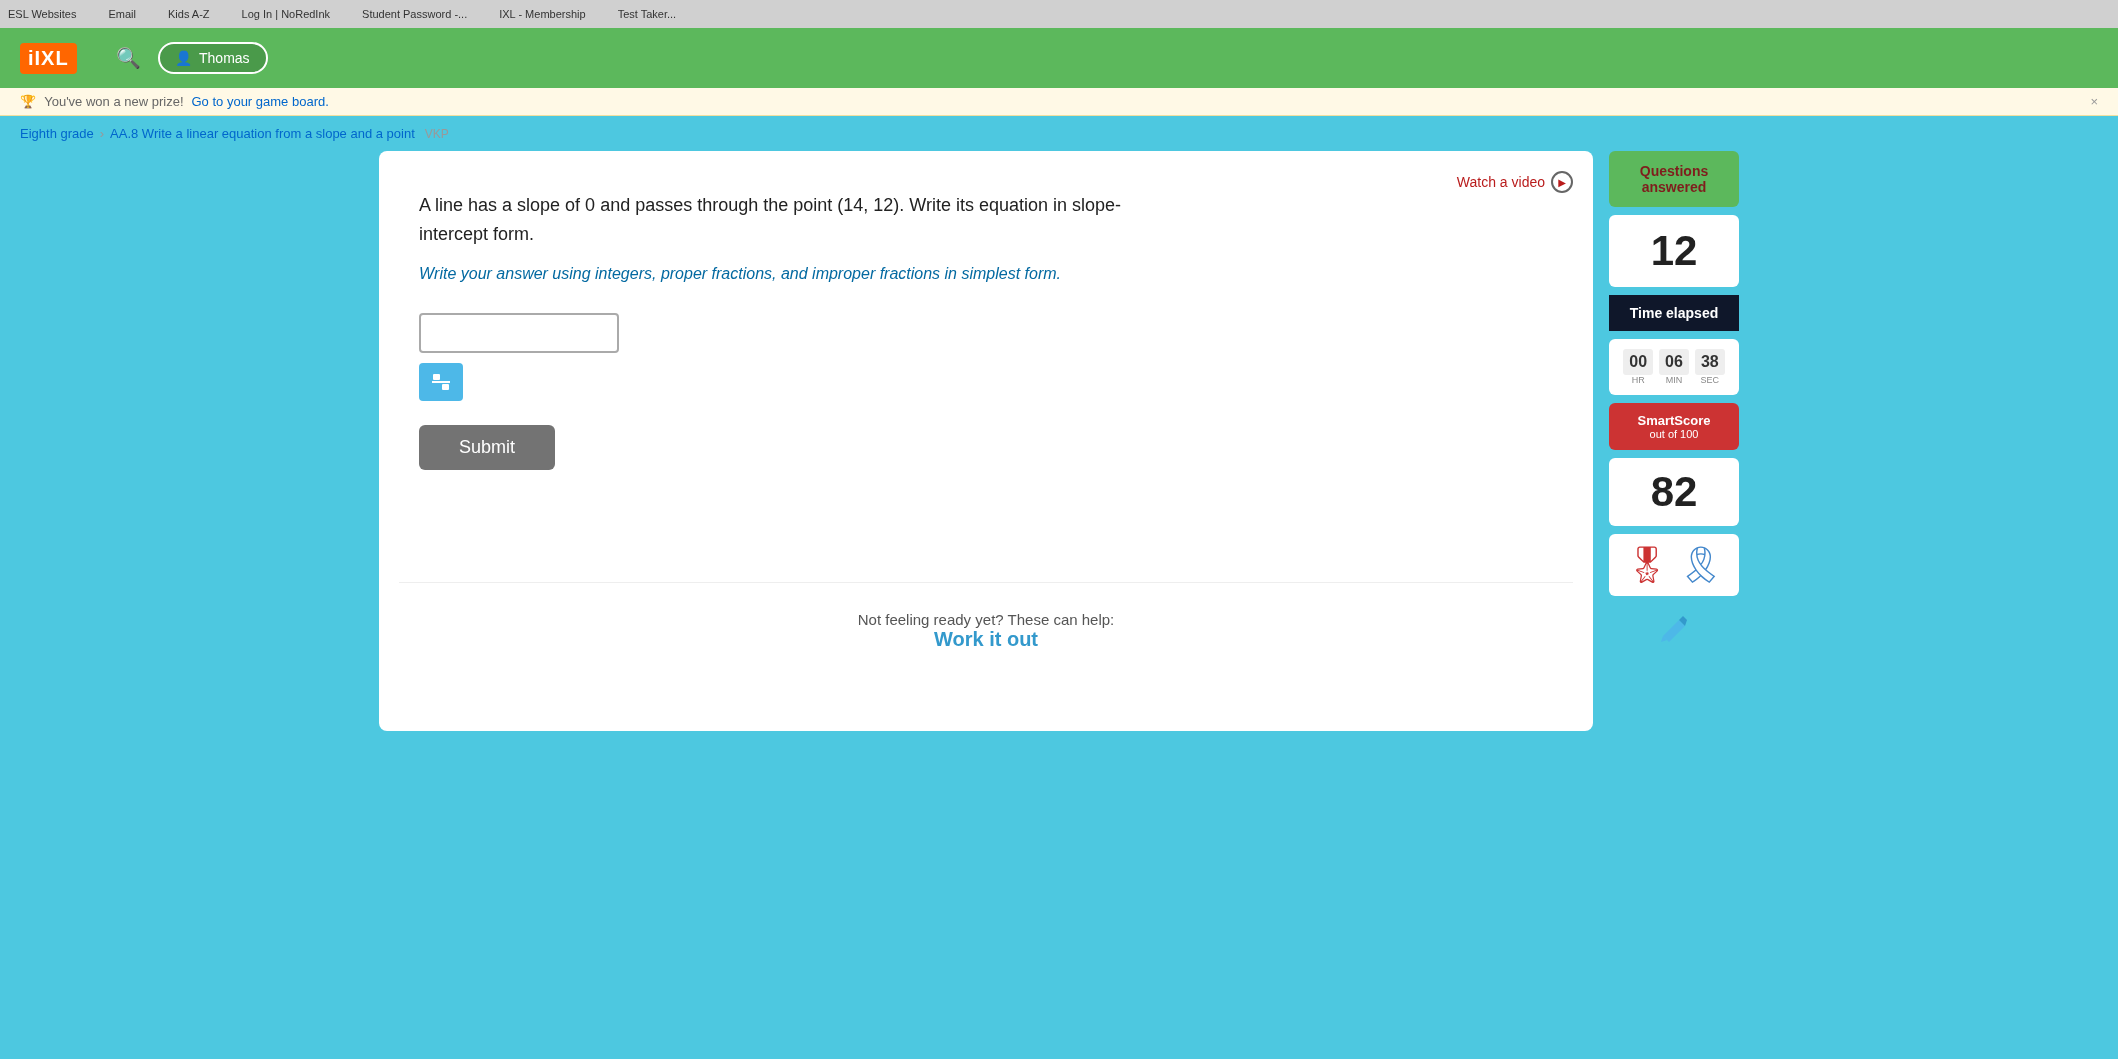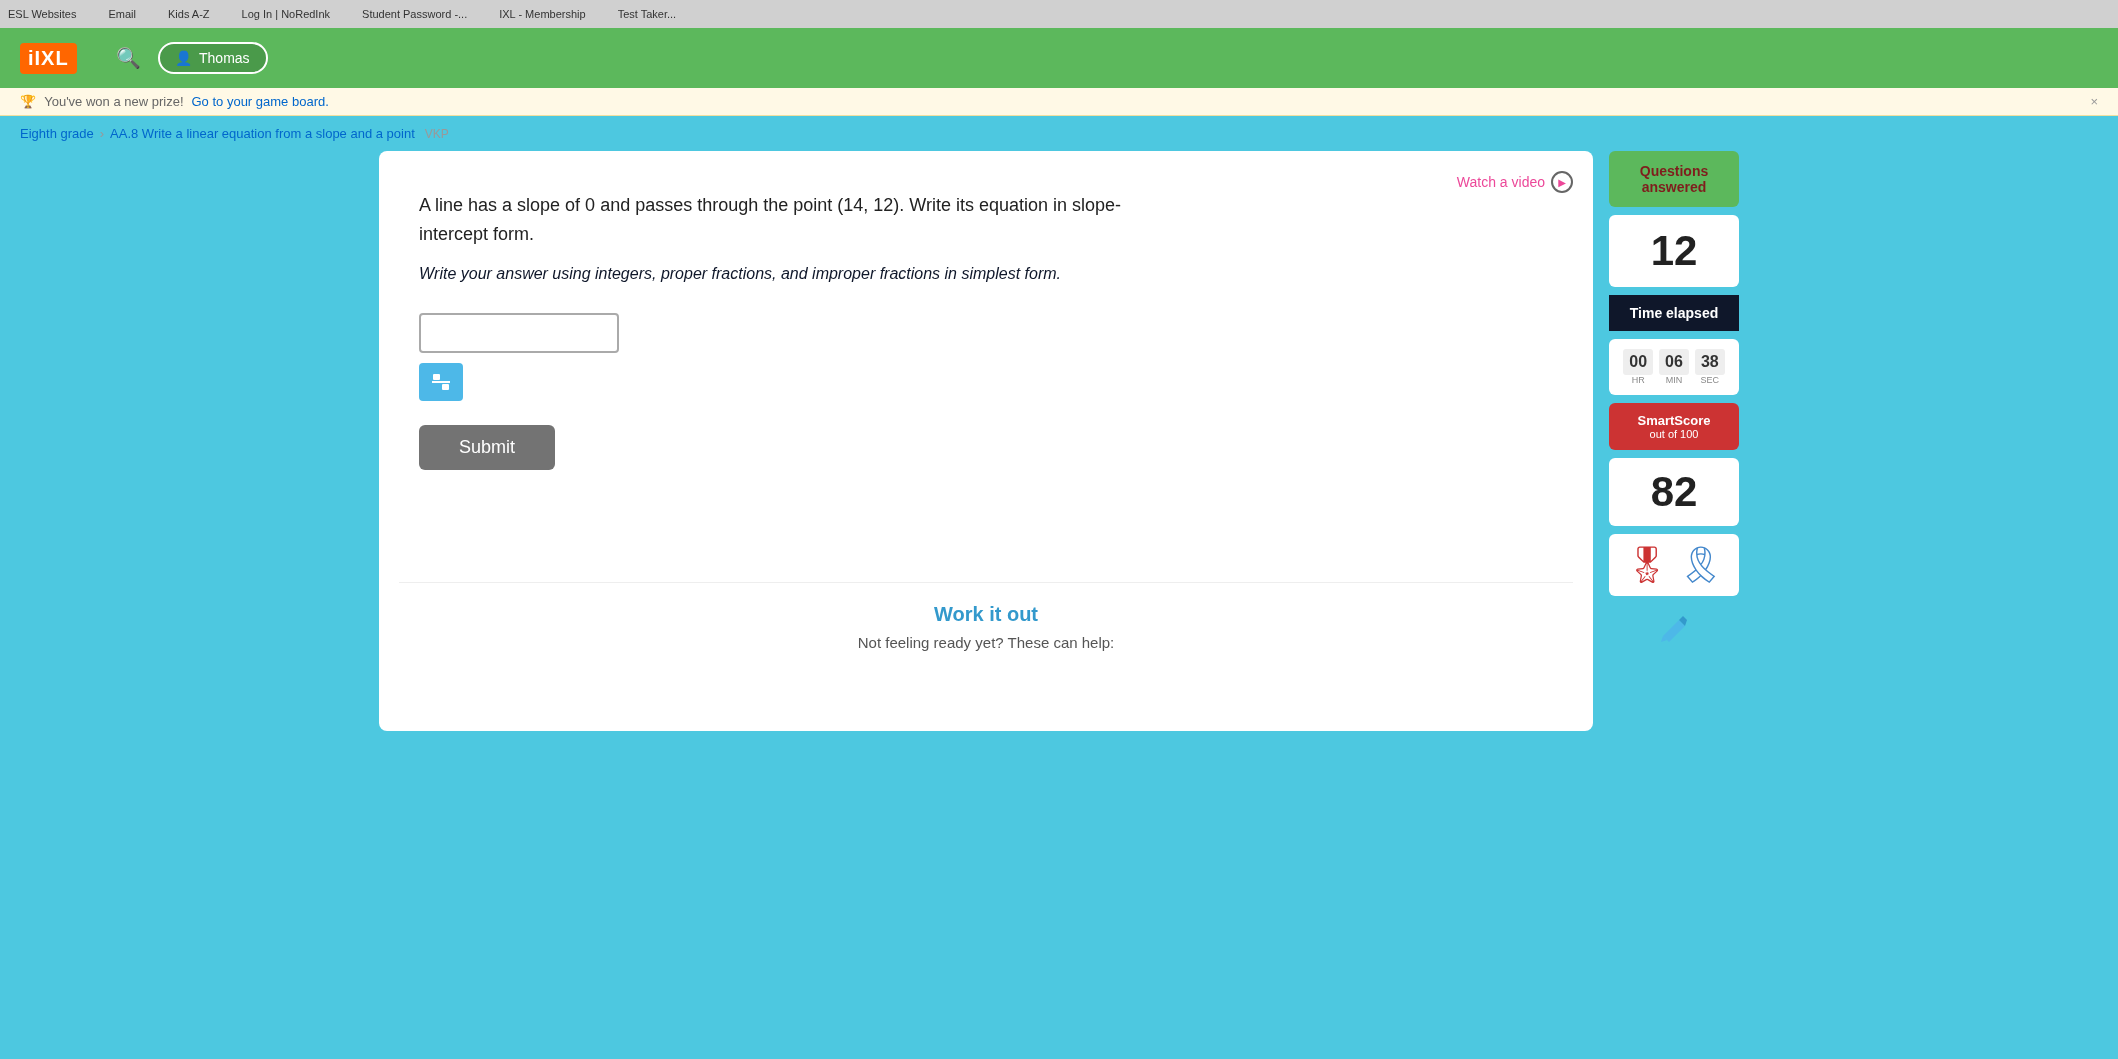--- a/index.html
+++ b/index.html
@@ -128,21 +128,21 @@
       flex: 1;
       min-height: 580px;
       padding: 30px 40px;
       position: relative;
     }
 
     .watch-video {
       position: absolute;
       top: 20px;
       right: 20px;
-      color: #ec4899;
+      color: #b91c1c;
       font-size: 14px;
       cursor: pointer;
       display: flex;
       align-items: center;
       gap: 6px;
     }
     .play-circle {
       width: 22px;
       height: 22px;
       border: 2px solid #666;
@@ -157,21 +157,21 @@
       font-size: 18px;
       color: #222;
       line-height: 1.6;
       margin-top: 10px;
       margin-bottom: 16px;
       max-width: 820px;
     }
     .question-hint {
       font-style: italic;
       font-size: 16px;
-      color: #0f172a;
+      color: #0369a1;
       margin-bottom: 30px;
       max-width: 820px;
     }
 
     .answer-input {
       border: 2px solid #aaa;
       border-radius: 4px;
       width: 200px;
       height: 40px;
       font-size: 16px;
@@ -387,22 +387,22 @@
           <rect x="4" y="5" width="7" height="6" rx="1" fill="white"></rect>
           <line x1="3" y1="13" x2="21" y2="13" stroke="white" stroke-width="2"></line>
           <rect x="13" y="15" width="7" height="6" rx="1" fill="white"></rect>
         </svg>
       </span>
     </button>
 
     <button class="submit-btn">Submit</button>
 
     <div style="position:absolute; bottom:80px; left:0; right:0; text-align:center; border-top: 1px solid #eee; margin: 0 20px; padding-top: 20px;">
+      <div style="color:#555; font-size:15px; margin-top:8px;">Not feeling ready yet? These can help:</div>
       <div style="color:#3399cc; font-size:20px; font-weight:bold;">Work it out</div>
-      <div style="color:#555; font-size:15px; margin-top:8px;">Not feeling ready yet? These can help:</div>
     </div>
 
   </div>
 
   <div class="sidebar">
 
     <div class="questions-answered-btn">
       <span style="white-space:pre-line;">Questions
 answered</span>
     </div>

